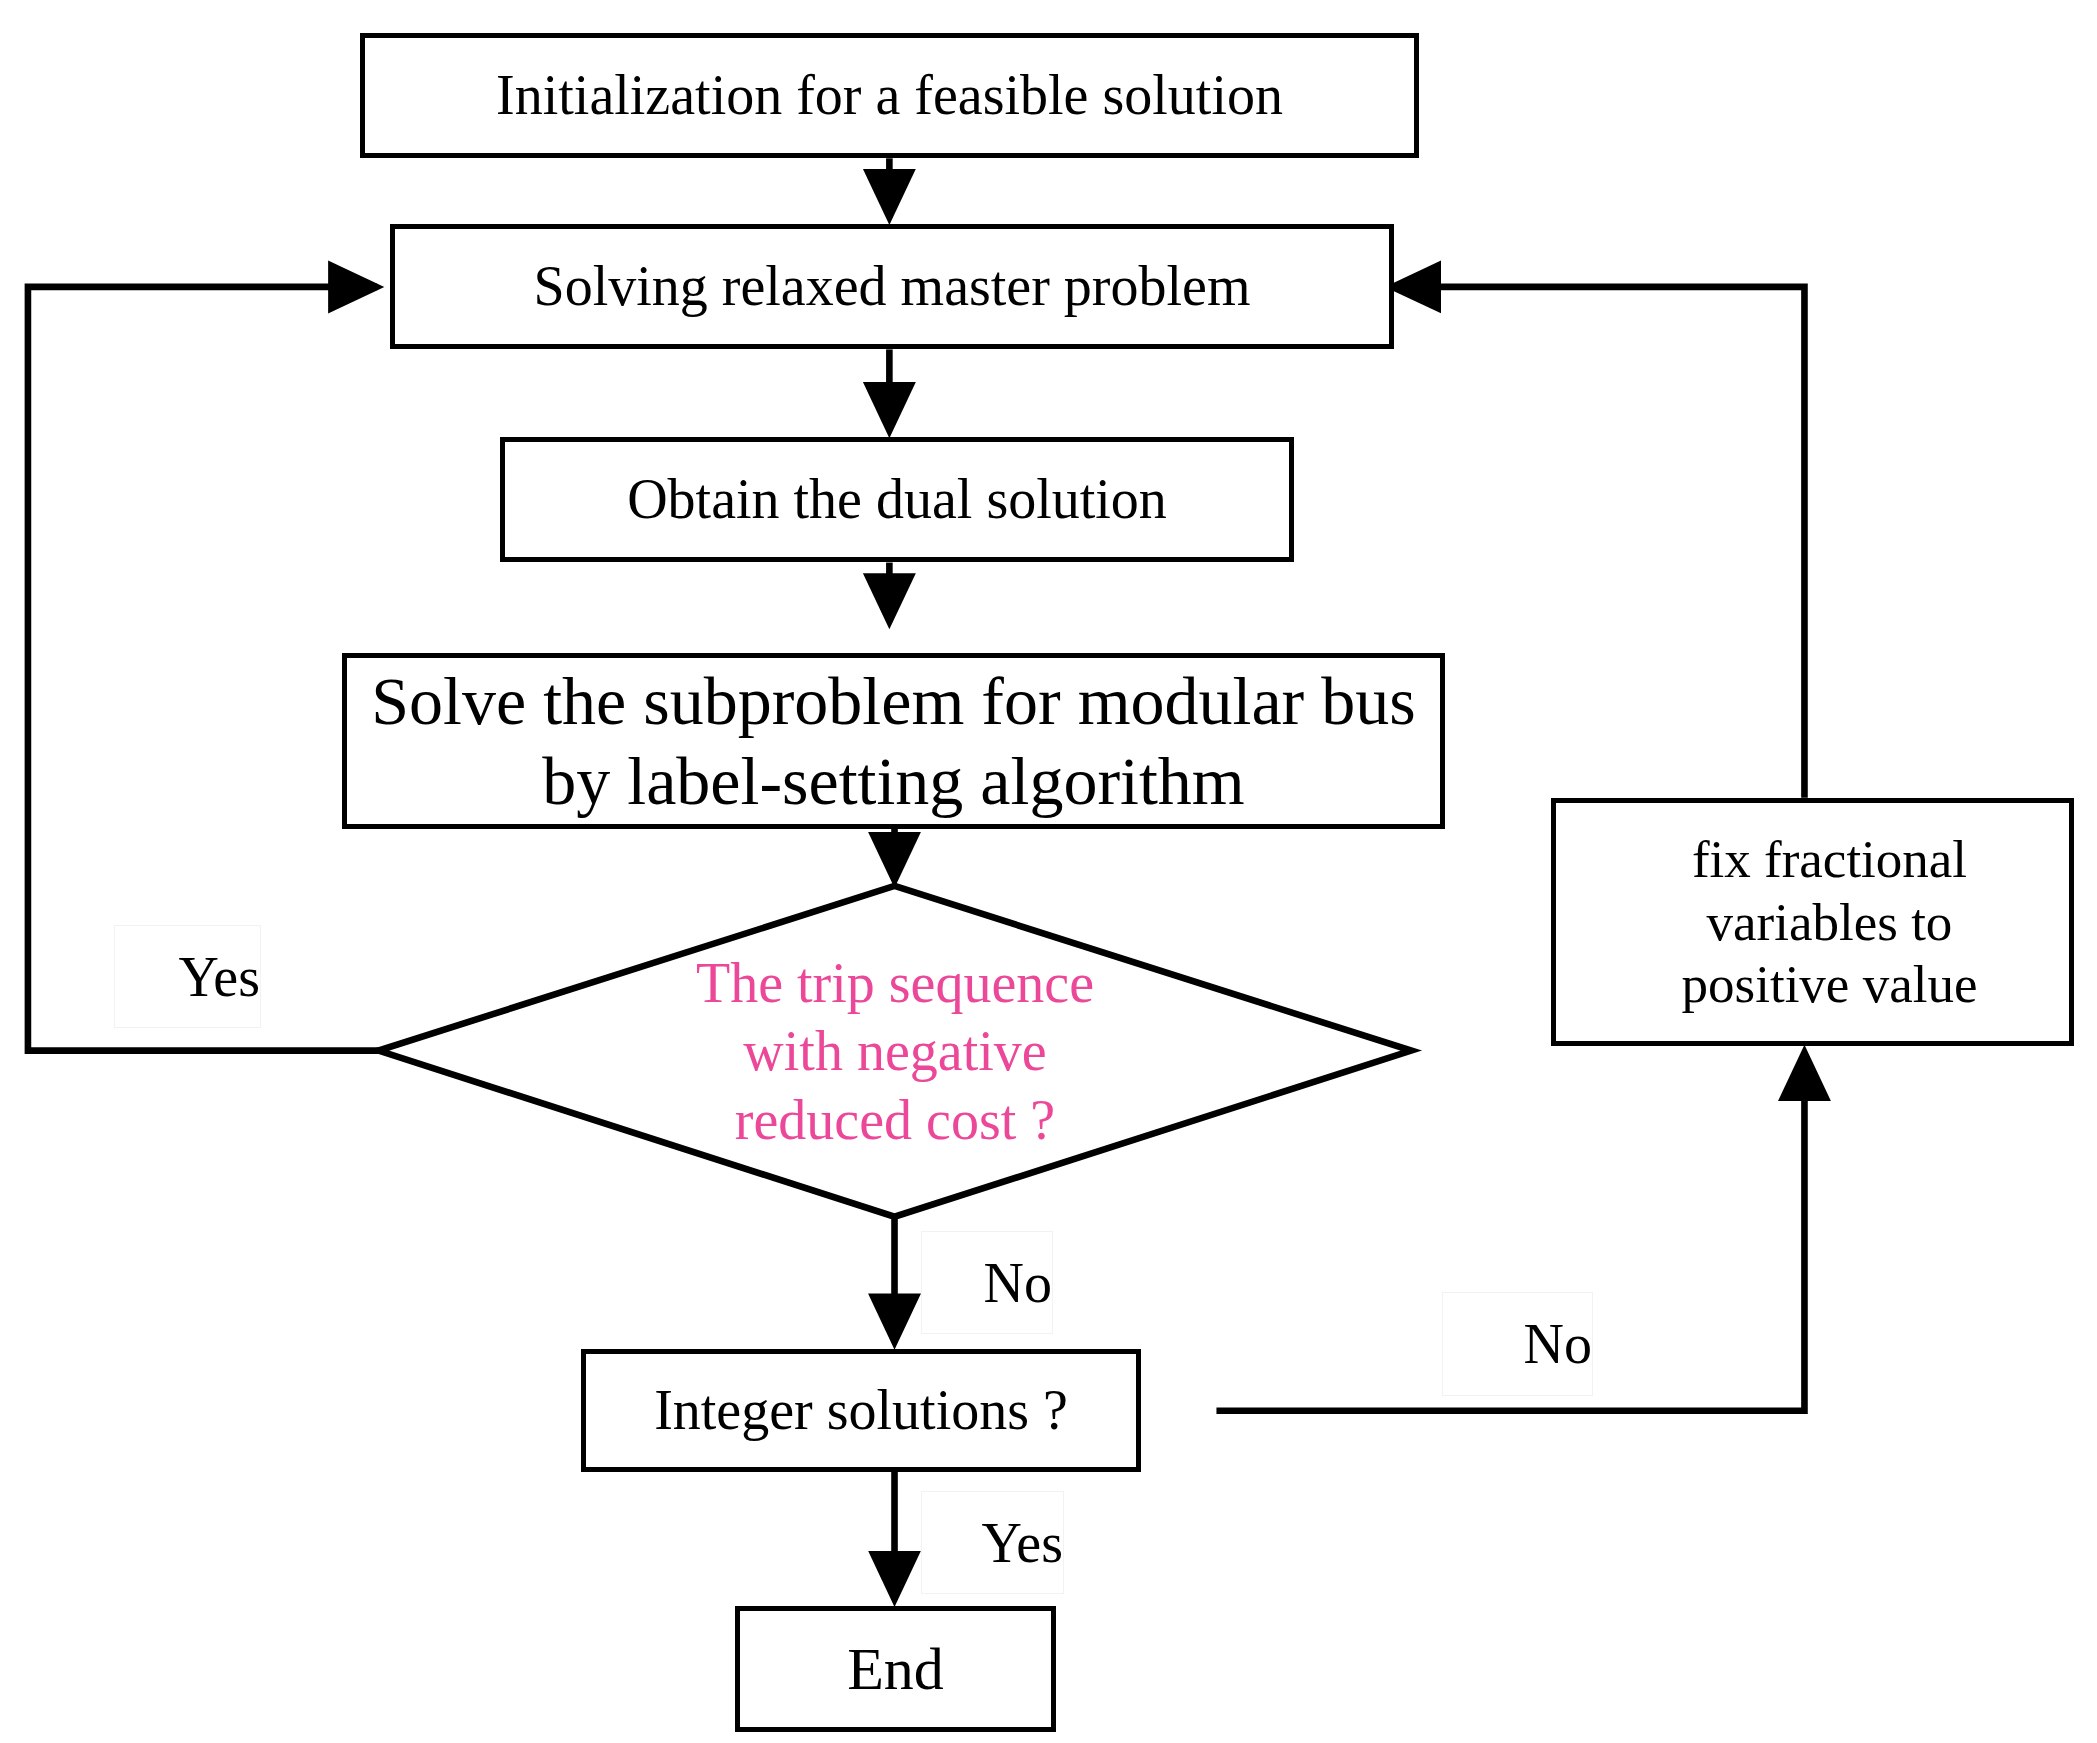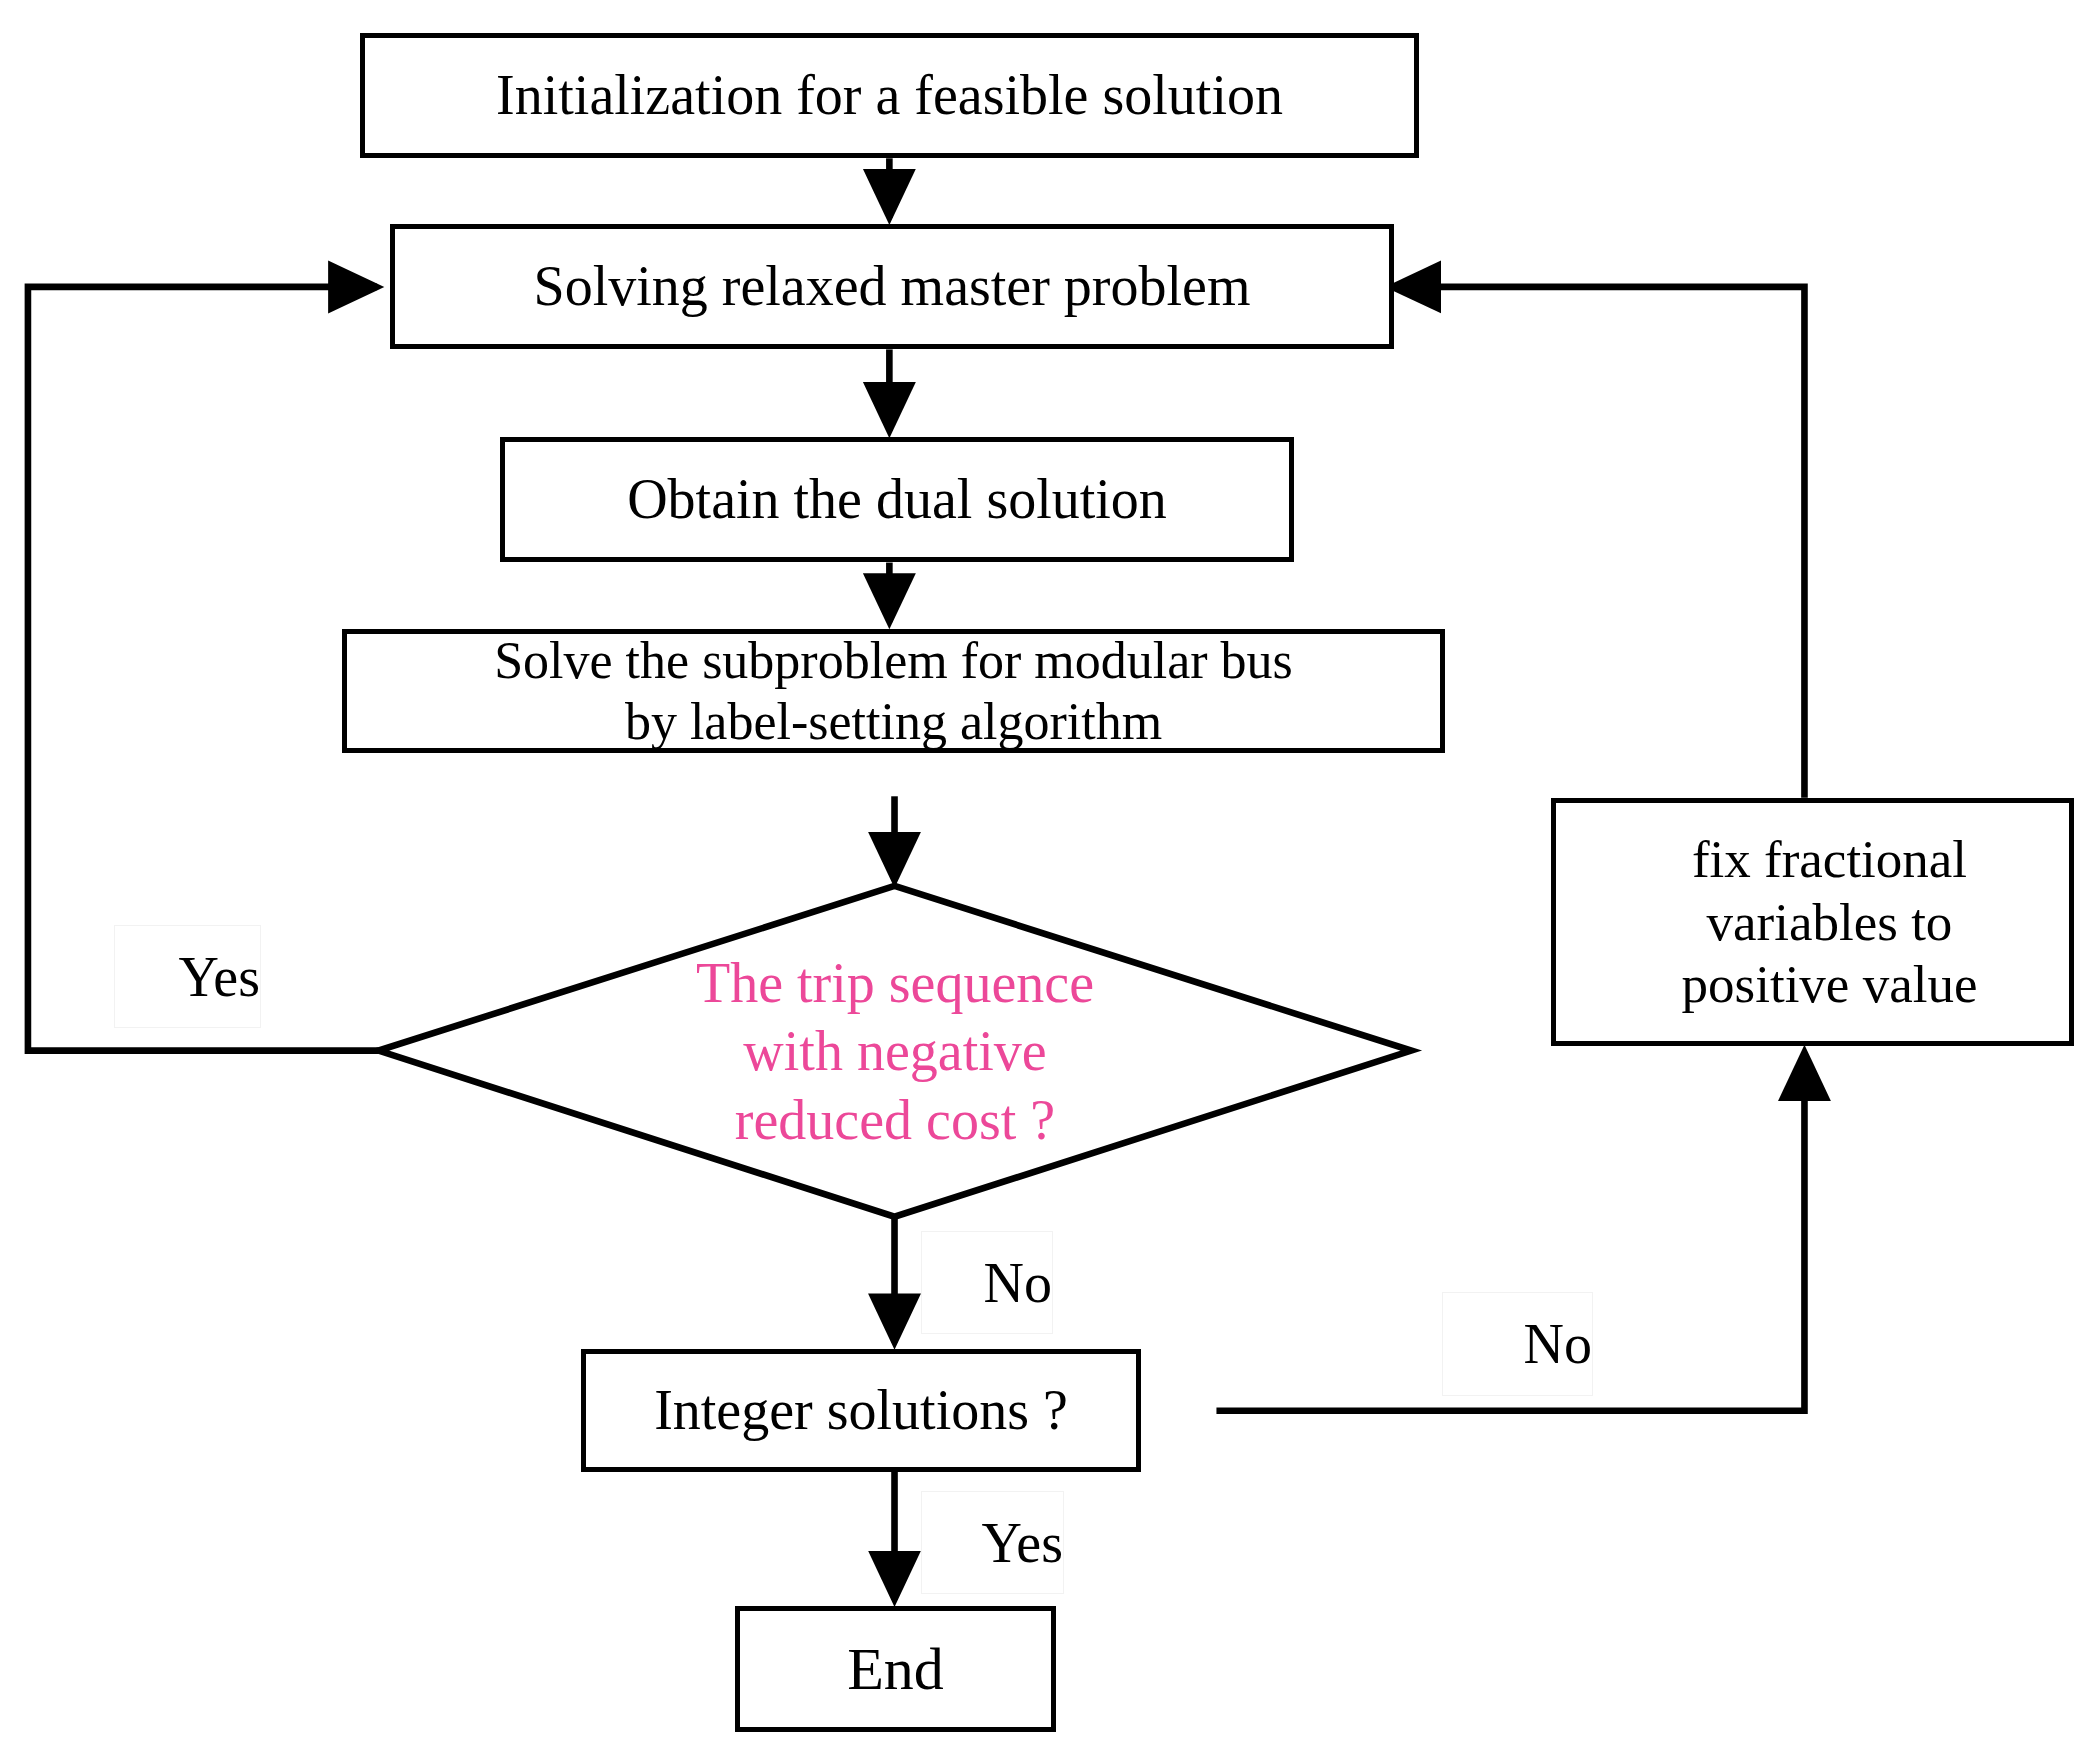--- a/index.html
+++ b/index.html
@@ -51,21 +51,21 @@
     display: flex;
     align-items: center;
     justify-content: flex-end;
     color: #000000;
     z-index: 4;
   }
   
   .n-init        { left: 360px;  top: 33px;   width: 1059px; height: 125px; font-size: 56px; }
   .n-master      { left: 390px;  top: 224px;  width: 1004px; height: 125px; font-size: 56px; }
   .n-dual        { left: 500px;  top: 437px;  width: 794px; height: 125px; font-size: 56px; }
-  .n-sub         { left: 342px;  top: 629px;  width: 1103px; height: 124px; font-size: 52px; }
+  .n-sub         { left: 342px;  top: 653px;  width: 1103px; height: 176px; font-size: 68px; }
   .n-fix         { left: 1551px; top: 798px; width: 523px;  height: 248px; font-size: 53px; padding-left: 34px; }
   .n-integer     { left: 581px;  top: 1349px; width: 560px;  height: 123px; font-size: 56px; }
   .n-end         { left: 735px; top: 1606px; width: 321px;  height: 126px; font-size: 60px; }
 
   
   .n-diamond-label {
     position: absolute;
     left: 515px;
     top: 941px;
     width: 760px;

